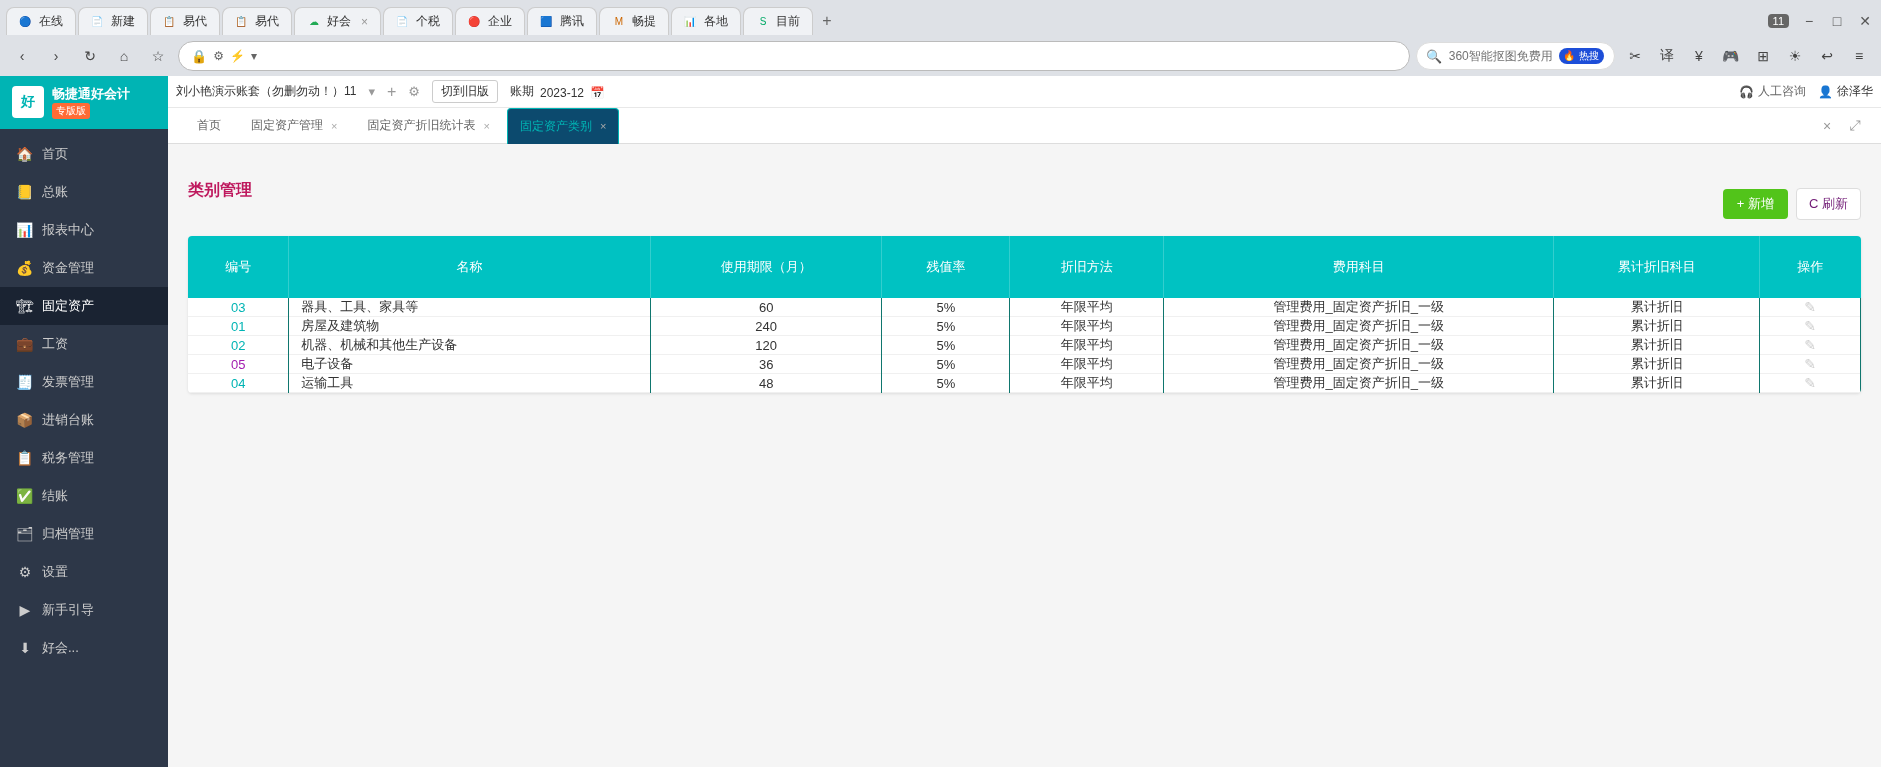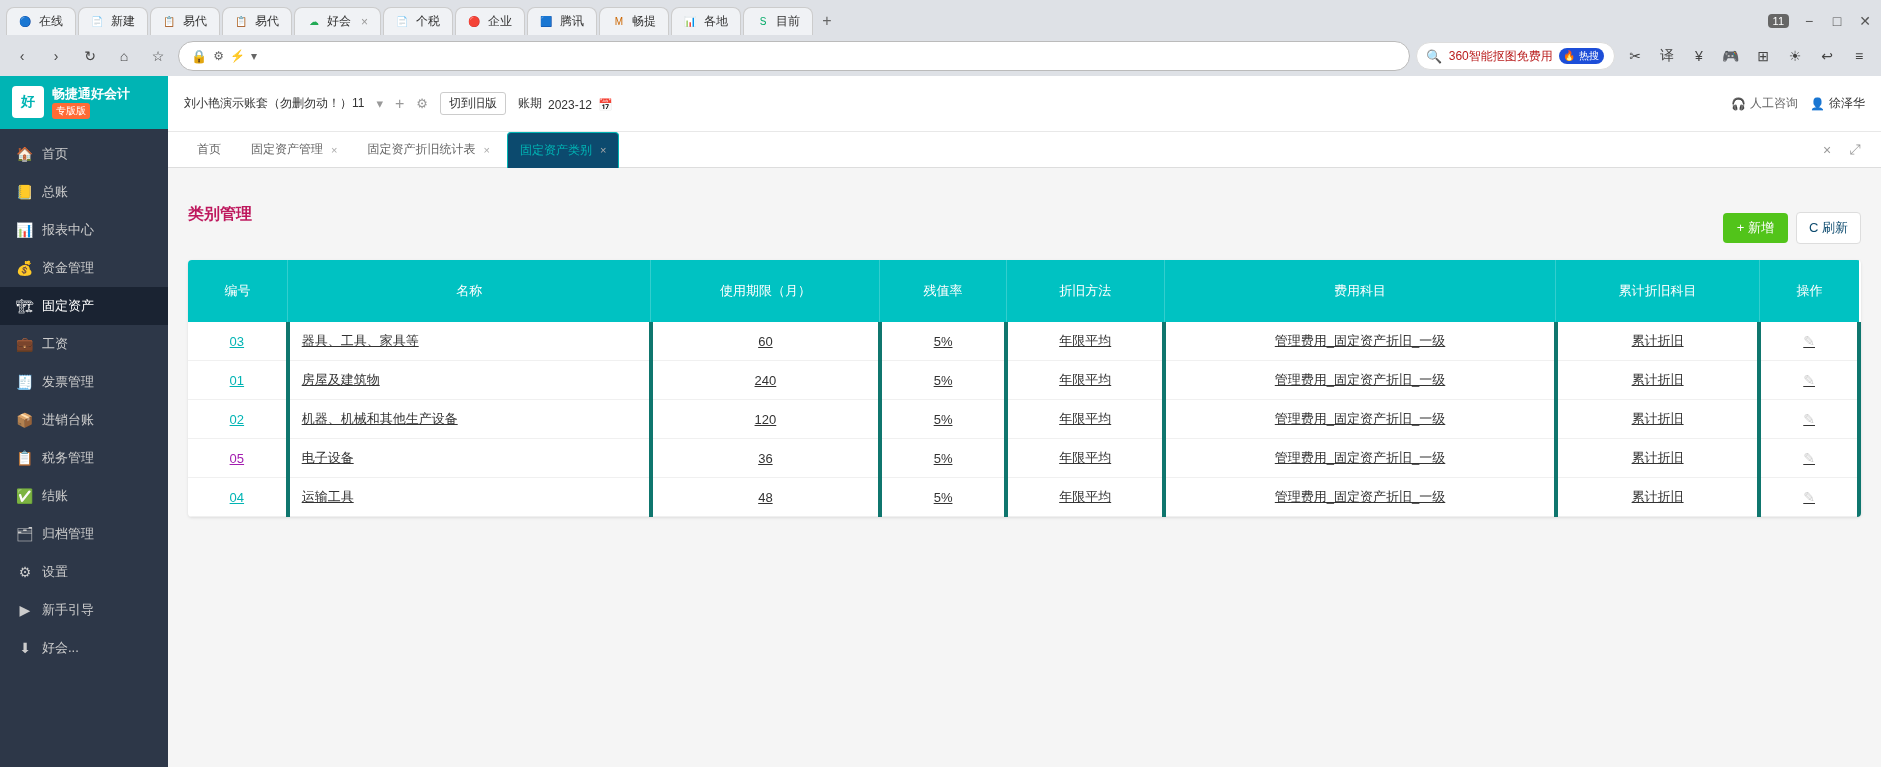--- a/index.html
+++ b/index.html
@@ -16,40 +16,40 @@
     .tab-win-controls { display: flex; align-items: center; gap: 8px; margin-left: 8px; }
     .win-btn { width: 20px; height: 20px; display: flex; align-items: center; justify-content: center; cursor: pointer; color: #555; font-size: 14px; }
 
     .address-bar-row { display: flex; align-items: center; background: #dee1e6; padding: 4px 8px; gap: 6px; height: 40px; }
     .nav-btn { width: 28px; height: 28px; display: flex; align-items: center; justify-content: center; border-radius: 50%; cursor: pointer; color: #444; font-size: 14px; }
     .address-box { flex: 1; background: #fff; border-radius: 20px; display: flex; align-items: center; padding: 0 12px; height: 30px; border: 1px solid #bbb; gap: 6px; }
     .address-url { font-size: 12px; color: #333; flex: 1; }
     .address-icons { display: flex; gap: 6px; align-items: center; }
     .addr-icon { font-size: 12px; color: #666; cursor: pointer; }
     .search-bar { display: flex; align-items: center; background: #fff; border-radius: 16px; padding: 0 10px; height: 28px; border: 1px solid #ddd; gap: 6px; }
-    .search-text { font-size: 12px; color: #b91c1c; }
+    .search-text { font-size: 12px; color: #737373; }
     .hot-badge { background: #1d4ed8; color: #fff; border-radius: 10px; padding: 1px 5px; font-size: 10px; }
     .toolbar-icons { display: flex; gap: 4px; align-items: center; }
     .toolbar-icon-btn { width: 28px; height: 28px; display: flex; align-items: center; justify-content: center; border-radius: 4px; cursor: pointer; color: #444; font-size: 14px; }
 
     
     .app-layout { display: flex; height: calc(100vh - 76px); }
 
     
     .sidebar { width: 168px; background: #2d3748; color: #fff; display: flex; flex-direction: column; flex-shrink: 0; }
     .sidebar-logo { background: #00b4b4; padding: 10px 12px; display: flex; align-items: center; gap: 8px; }
     .logo-text { font-size: 13px; font-weight: bold; color: #fff; line-height: 1.3; }
     .logo-badge { font-size: 10px; background: #ff6b35; color: #fff; border-radius: 3px; padding: 1px 4px; }
     .sidebar-nav { flex: 1; padding: 6px 0; overflow-y: auto; }
     .nav-item { display: flex; align-items: center; gap: 8px; padding: 10px 16px; cursor: pointer; color: #ccc; font-size: 13px; }
     .nav-item.active { background: #1a2332; color: #fff; }
     .nav-icon { width: 18px; height: 18px; display: flex; align-items: center; justify-content: center; font-size: 14px; }
 
     
-    .app-topbar { background: #fff; border-bottom: 1px solid #e8e8e8; padding: 0 16px; height: 56px; display: flex; align-items: center; gap: 12px; }
+    .app-topbar { background: #fff; border-bottom: 1px solid #e8e8e8; padding: 0 8px; height: 32px; display: flex; align-items: center; gap: 12px; }
     .user-info { font-size: 12px; color: #333; }
     .period-info { display: flex; align-items: flex-end; gap: 6px; font-size: 12px; color: #333; }
     .switch-btn { border: 1px solid #ccc; border-radius: 3px; padding: 2px 8px; font-size: 12px; cursor: pointer; color: #333; }
     .topbar-right { margin-left: auto; display: flex; align-items: center; gap: 12px; }
     .service-btn { display: flex; align-items: center; gap: 4px; font-size: 12px; color: #666; cursor: pointer; }
     .user-avatar-btn { display: flex; align-items: center; gap: 4px; font-size: 12px; color: #333; cursor: pointer; }
 
     
     .main-content { flex: 1; display: flex; flex-direction: column; overflow: hidden; background: #f5f5f5; }
     .content-tabs { background: #fff; border-bottom: 1px solid #ddd; display: flex; align-items: center; padding: 0 16px; height: 36px; gap: 4px; }
@@ -58,29 +58,29 @@
     .content-tab .tab-x { color: #aaa; margin-left: 4px; font-size: 11px; }
     .tab-win-right { margin-left: auto; display: flex; gap: 8px; }
     .tab-win-icon { width: 20px; height: 20px; display: flex; align-items: center; justify-content: center; color: #999; cursor: pointer; font-size: 14px; }
 
     
     .page-body { flex: 1; padding: 16px 20px; overflow-y: auto; }
     .page-header { display: flex; align-items: center; justify-content: space-between; margin-bottom: 16px; }
     .page-title { font-size: 16px; font-weight: bold; color: #be185d; }
     .header-actions { display: flex; gap: 8px; align-items: center; margin-top: 28px; }
     .btn-add { background: #52c41a; color: #fff; border: none; border-radius: 4px; padding: 6px 14px; font-size: 13px; cursor: pointer; display: flex; align-items: center; gap: 4px; }
-    .btn-refresh { background: #fff; color: #0c4a6e; border: 1px solid #ddd; border-radius: 4px; padding: 6px 12px; font-size: 13px; cursor: pointer; display: flex; align-items: center; gap: 4px; }
+    .btn-refresh { background: #fff; color: #701a75; border: 1px solid #ddd; border-radius: 4px; padding: 6px 12px; font-size: 13px; cursor: pointer; display: flex; align-items: center; gap: 4px; }
 
     
     .data-table { width: 100%; border-collapse: collapse; background: #fff; border-radius: 4px; overflow: hidden; box-shadow: 0 1px 3px rgba(0,0,0,0.1); }
     .data-table thead tr { background: #00c2c2; color: #fff; }
     .data-table thead th { padding: 22px 12px; font-size: 13px; font-weight: normal; text-align: center; border-right: 1px solid rgba(255,255,255,0.2); }
     .data-table thead th:last-child { border-right: none; }
     .data-table tbody tr { border-bottom: 1px solid #f0f0f0; }
-    .data-table tbody td { padding: 10px 12px; font-size: 13px; color: #333; text-align: center; border-right: 4px solid #0f766e; text-decoration: underline; }
+    .data-table tbody td { padding: 0 12px; font-size: 13px; color: #333; text-align: center; border-right: 1px solid #0f766e; }
     .data-table tbody td:first-child { color: #00b4b4; }
     .data-table tbody td.name-col { text-align: left; }
     .edit-icon { color: #ccc; cursor: pointer; font-size: 14px; }
   </style>
 </head>
 <body>
 
 <div class="browser-chrome">
   <div class="tab-bar">
     <div class="browser-tab">

